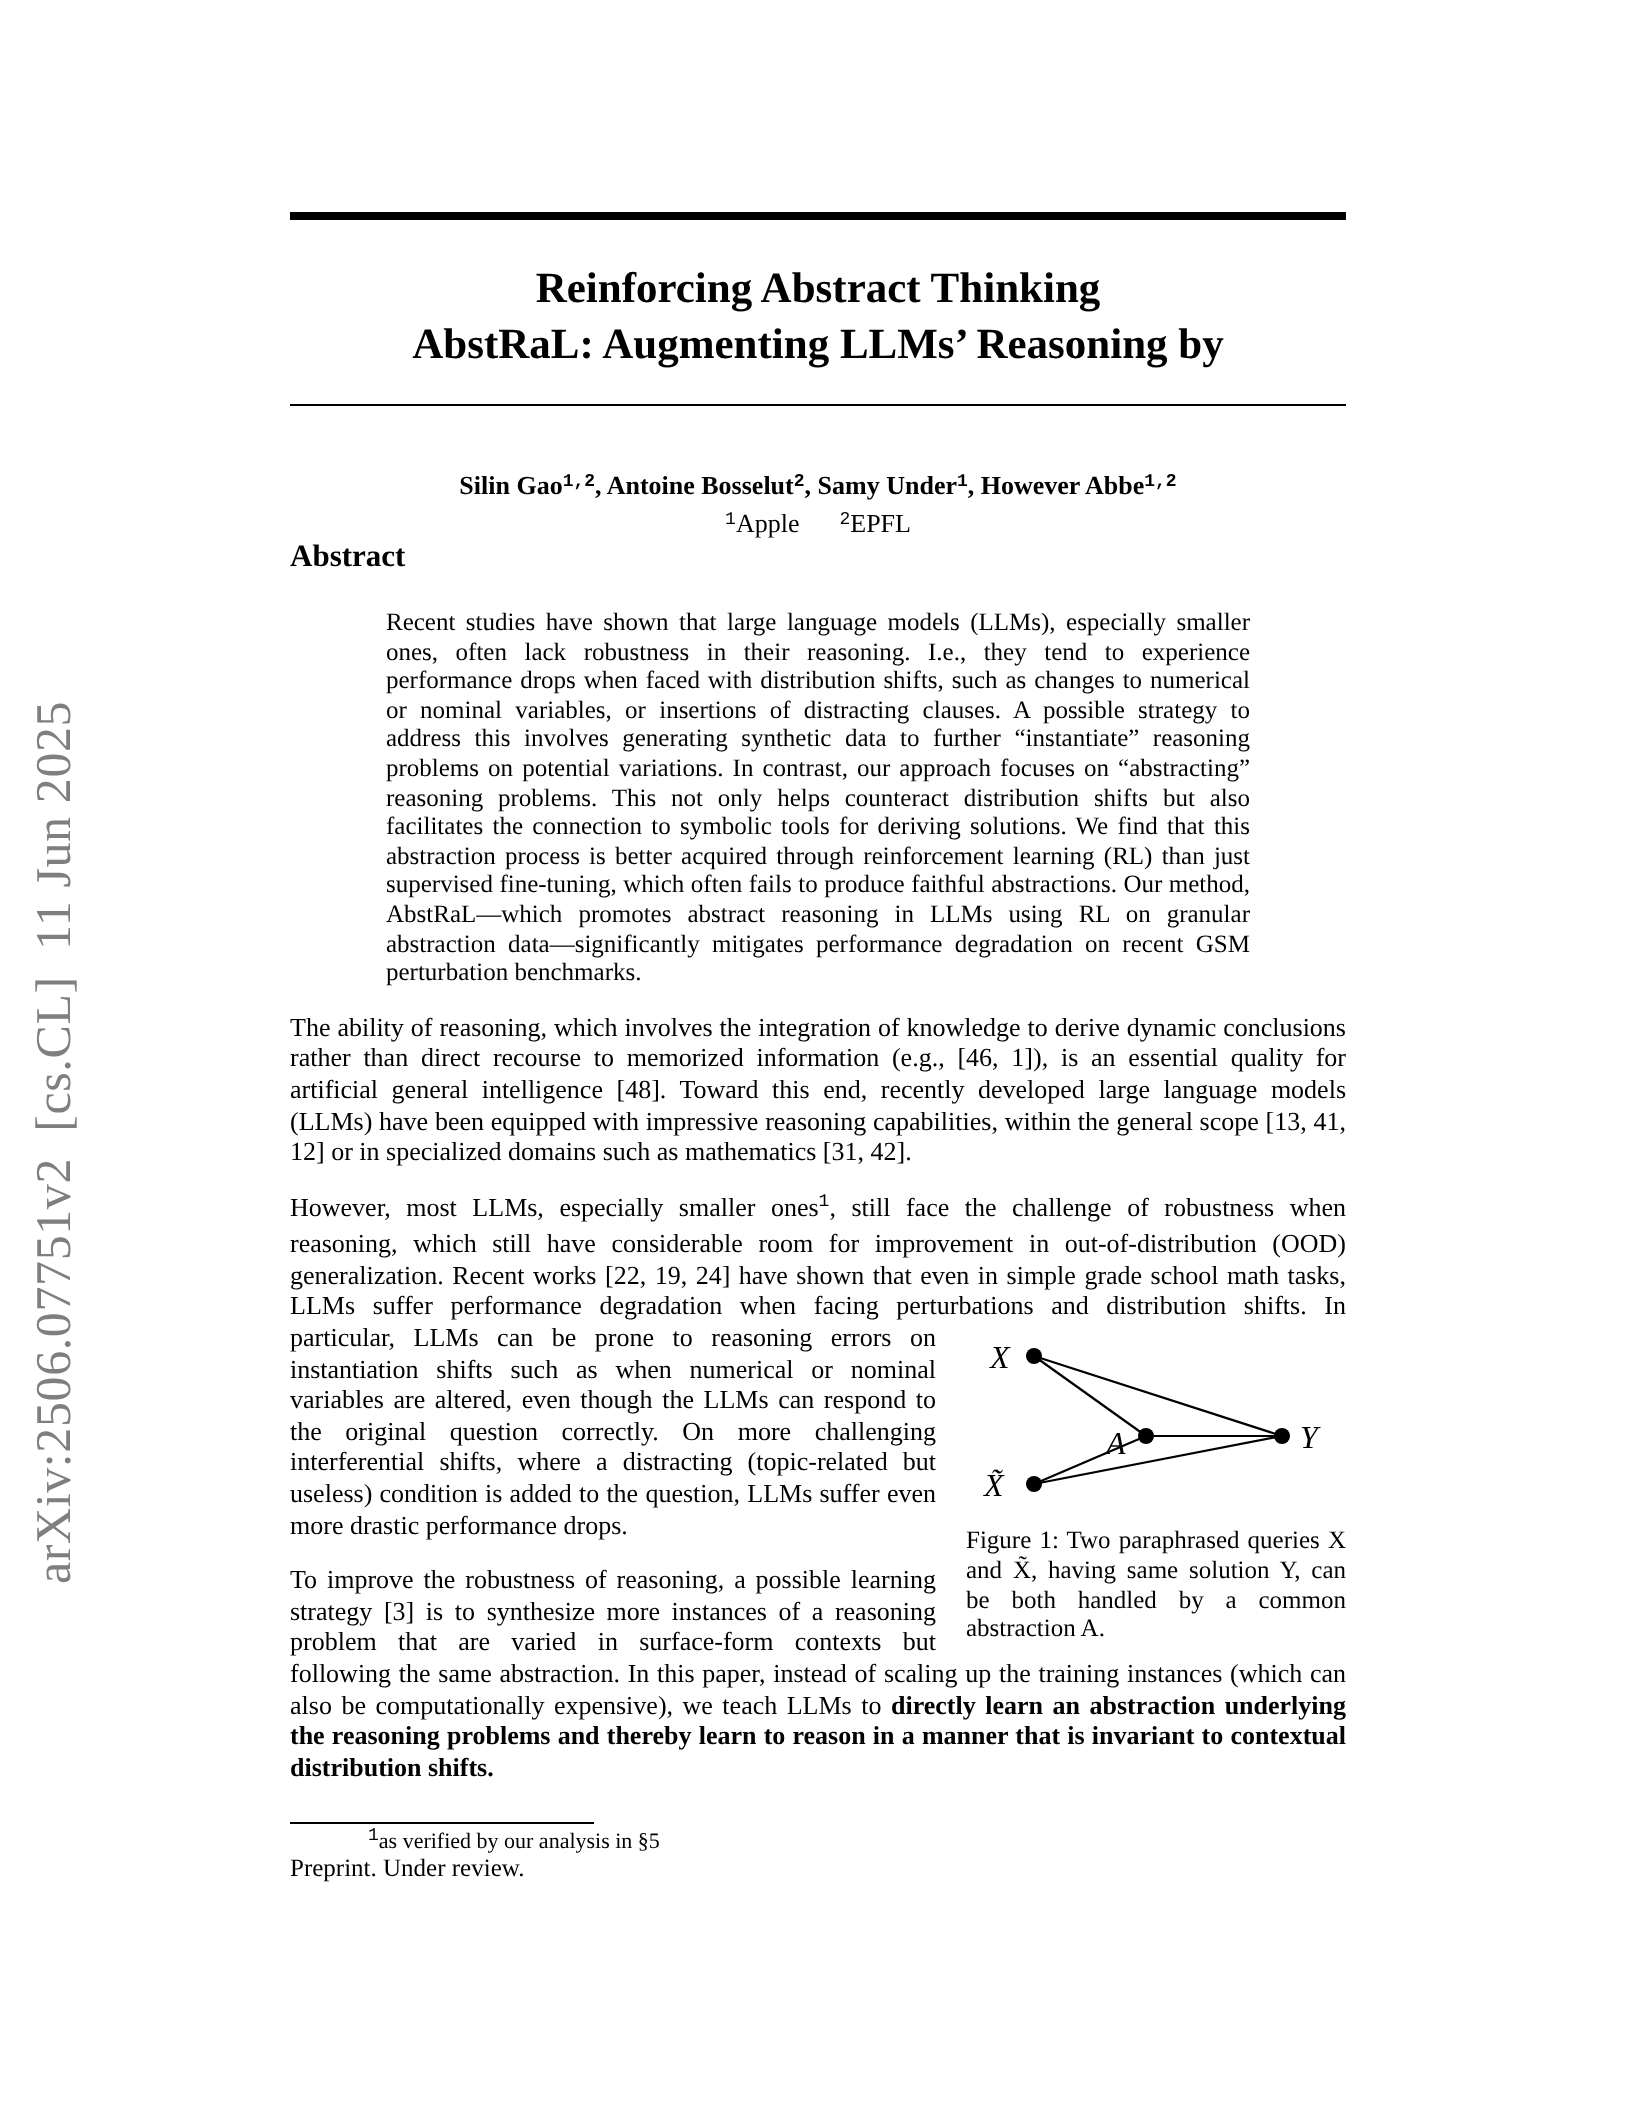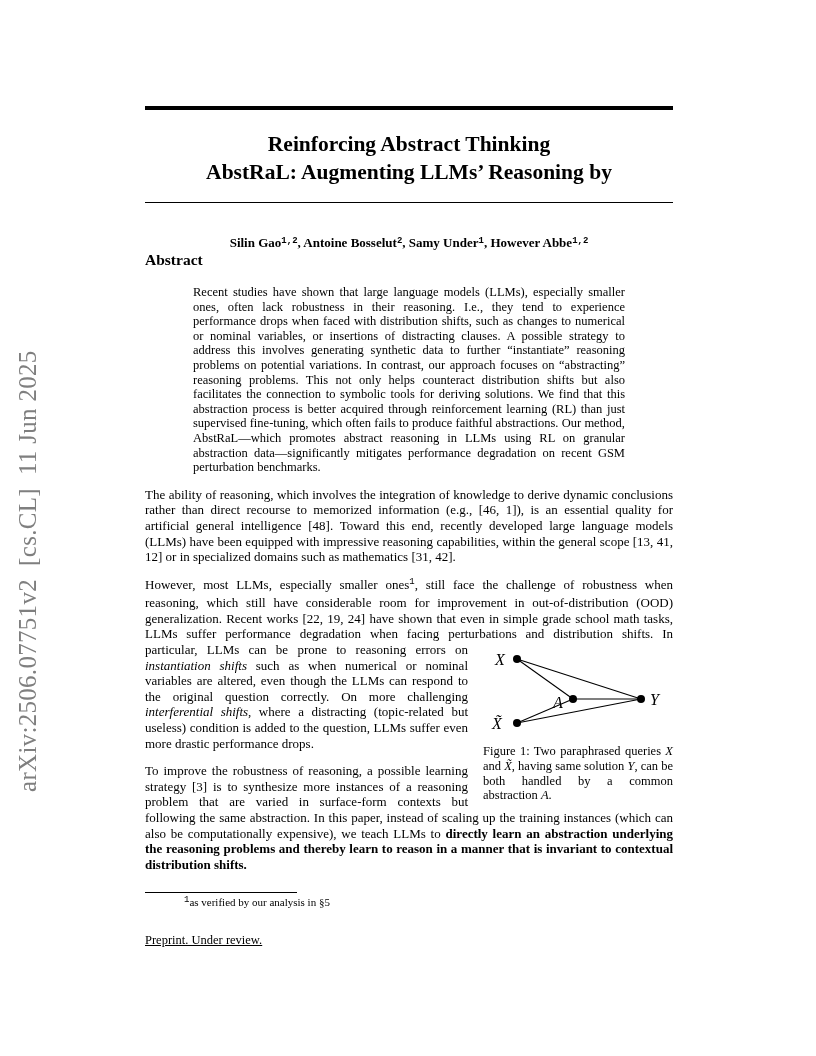--- a/index.html
+++ b/index.html
@@ -21,24 +21,24 @@
   .affil-gap { display:inline-block; width:20px; }
   sup { font-size:9px; vertical-align:baseline; position:relative; top:-4.5px;font-family:Liberation Mono, monospace; }
   .abstract-heading { text-align:left; font-size:15.5px; font-weight:bold; }
   .abstract-body { margin:16px 48px 0 48px; font-size:12.5px; line-height:14.6px; text-align:justify; }
   .section-heading { margin-top:28px; font-size:16px; font-weight:bold; }
   .section-num { display:inline-block; width:26px; }
   p.body { margin:12px 0 0 0; font-size:13px; line-height:15.6px; text-align:justify; }
   .figure-float { float:right; width:190px; margin:5px 0 2px 15px; }
   .fig-svg { display:block; width:190px; height:88px; }
   .fig-caption { display:block; margin-top:9px; font-size:12.5px; line-height:14.8px; text-align:justify; }
-  .math { font-style:italic; }
+  .math { }
   .footnote-rule { margin-top:20px; width:152px; border-top:1px solid #000; }
   .footnote { margin-top:3px; font-size:11px;margin-left:39px; }
-  .footer { margin-top:24px; font-size:12.5px;text-decoration:underline; }
+  .footer { font-size:12.5px; }
 </style>
 </head>
 <body>
 
 <div class="arxiv-strip">arXiv:2506.07751v2  [cs.CL]  11 Jun 2025</div>
 
 <div class="content">
 
   <div class="rule-thick"></div>
 
@@ -46,20 +46,23 @@
     <div>Reinforcing Abstract Thinking</div>
     <div>AbstRaL: Augmenting LLMs’ Reasoning by</div>
   </div>
 
   <div class="rule-thin"></div>
 
   <div class="authors">
     <span><span>Silin Gao</span><sup>1,2</sup><span>, </span></span><span><span>Antoine Bosselut</span><sup>2</sup><span>, </span></span><span><span>Samy Under</span><sup>1</sup><span>, </span></span><span><span>However Abbe</span><sup>1,2</sup><span></span></span>
   </div>
 
+  <div class="affils">
+    <span><sup>1</sup><span>Apple</span></span><span class="affil-gap"></span><span><sup>2</sup><span>EPFL</span></span>
+  </div>
 
   <div class="abstract-heading">Abstract</div>
 
   <div class="abstract-body">Recent studies have shown that large language models (LLMs), especially smaller ones, often lack robustness in their reasoning. I.e., they tend to experience performance drops when faced with distribution shifts, such as changes to numerical or nominal variables, or insertions of distracting clauses. A possible strategy to address this involves generating synthetic data to further “instantiate” reasoning problems on potential variations. In contrast, our approach focuses on “abstracting” reasoning problems. This not only helps counteract distribution shifts but also facilitates the connection to symbolic tools for deriving solutions. We find that this abstraction process is better acquired through reinforcement learning (RL) than just supervised fine-tuning, which often fails to produce faithful abstractions. Our method, AbstRaL—which promotes abstract reasoning in LLMs using RL on granular abstraction data—significantly mitigates performance degradation on recent GSM perturbation benchmarks.</div>
 
 
   <p class="body">The ability of reasoning, which involves the integration of knowledge to derive dynamic conclusions rather than direct recourse to memorized information (e.g., [46, 1]), is an essential quality for artificial general intelligence [48]. Toward this end, recently developed large language models (LLMs) have been equipped with impressive reasoning capabilities, within the general scope [13, 41, 12] or in specialized domains such as mathematics [31, 42].</p>
 
   <p class="body"><span>However, most LLMs, especially smaller ones</span><sup>1</sup><span>, still face the challenge of robustness when reasoning, which still have considerable room for improvement in out-of-distribution (OOD) generalization.  Recent works [22, 19, 24] have shown that even in simple grade school math tasks, LLMs suffer performance degradation when facing perturbations and distribution shifts. </span><span class="figure-float">
         <svg class="fig-svg" viewBox="0 0 190 88" xmlns="http://www.w3.org/2000/svg">

